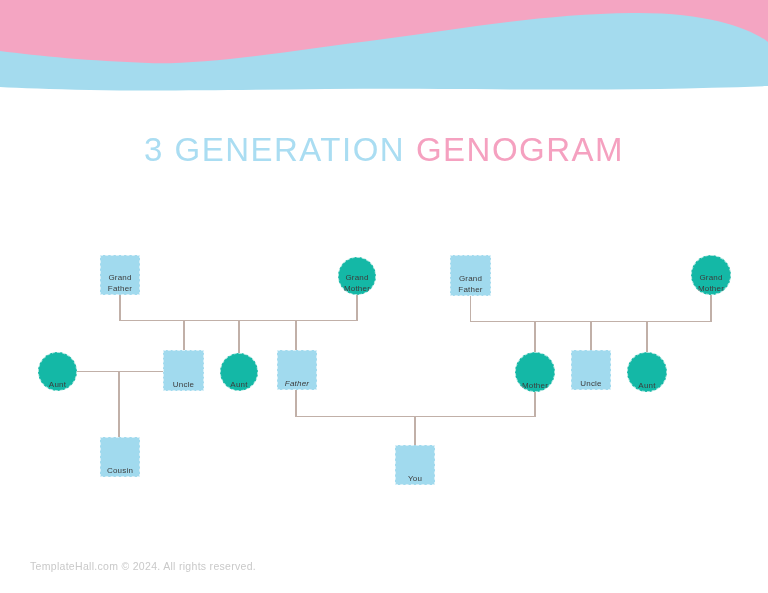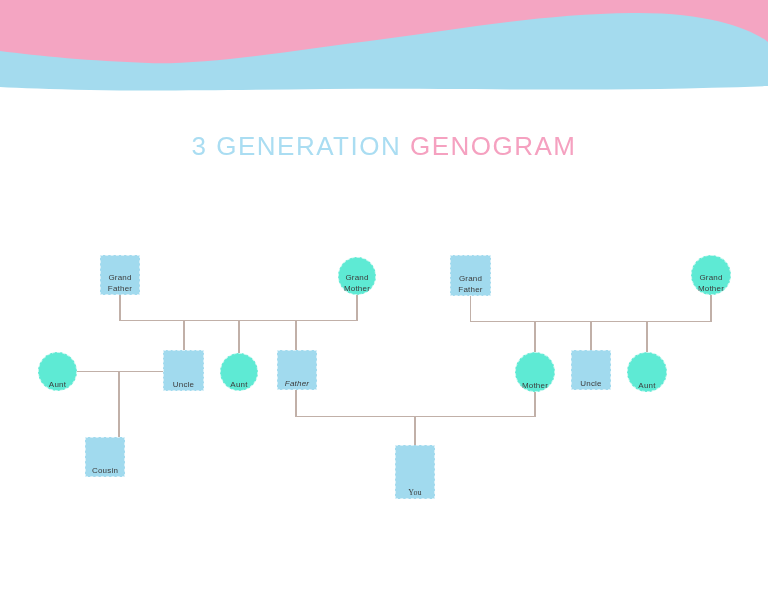--- a/index.html
+++ b/index.html
@@ -3,47 +3,47 @@
 <meta charset="utf-8">
 <style>
   html,body{margin:0;padding:0;background:#ffffff;}
   .page{
     position:relative;width:768px;height:593px;overflow:hidden;background:#ffffff;
     font-family:"Liberation Sans",sans-serif;
   }
   .wave-header{position:absolute;left:0;top:0;width:768px;height:100px;display:block;}
   .title{
     position:absolute;left:0;top:131px;width:768px;margin:0;
-    text-align:center;font-size:26px;font-weight:400;letter-spacing:1.5px;
+    text-align:center;font-size:33px;font-weight:400;letter-spacing:1.5px;
     font-family:"Liberation Sans",sans-serif;
   }
   .title .blue{color:#AADDF2;}
   .title .pink{color:#F5A1C0;}
   .connector-svg{position:absolute;left:0;top:0;width:768px;height:593px;}
   .connector-svg path{stroke:#C1B0A8;stroke-width:1.6;fill:none;shape-rendering:crispEdges;}
   .node{
     position:absolute;display:flex;align-items:flex-end;justify-content:center;
     text-align:center;font-size:8px;line-height:1.3;color:#3C3C3C;
     letter-spacing:0.2px;box-sizing:border-box;
   }
   .square{background:#A1DAEE;border:1px dashed rgba(255,255,255,0.6);}
-  .circle{background:#5eead4;border:1px dashed rgba(255,255,255,0.6);border-radius:50%;}
+  .circle{background:#14b8a6;border:1px dashed rgba(255,255,255,0.6);border-radius:50%;}
   #n-gf1{left:100px;top:255px;width:40px;height:40px;}
   #n-gm1{left:338px;top:257px;width:38px;height:38px;}
   #n-aunt1{left:38px;top:352px;width:39px;height:39px;}
   #n-uncle1{left:163px;top:350px;width:41px;height:41px;}
   #n-aunt2{left:220px;top:353px;width:38px;height:38px;}
   #n-father{left:277px;top:350px;width:40px;height:40px;font-style:italic;}
-  #n-cousin{left:85px;top:437px;width:40px;height:40px;}
+  #n-cousin{left:100px;top:437px;width:40px;height:40px;}
   #n-gf2{left:450px;top:255px;width:41px;height:41px;}
   #n-gm2{left:691px;top:255px;width:40px;height:40px;}
   #n-mother{left:515px;top:352px;width:40px;height:40px;}
   #n-uncle2{left:571px;top:350px;width:40px;height:40px;}
   #n-aunt3{left:627px;top:352px;width:40px;height:40px;}
-  #n-you{left:395px;top:445px;width:40px;height:54px;font-family:Liberation Serif, serif;}
+  #n-you{left:395px;top:445px;width:40px;height:40px;}
   .footer{
     position:absolute;left:30px;top:560px;font-size:10.5px;color:#C9C9C9;
     letter-spacing:0.3px;
   }
 </style>
 </head>
 <body>
 
 <div class="page">
 
@@ -114,14 +114,15 @@
   <div class="node square" id="n-uncle2">
     <span>Uncle</span>
   </div>
   <div class="node circle" id="n-aunt3">
     <span>Aunt</span>
   </div>
   <div class="node square" id="n-you">
     <span>You</span>
   </div>
 
+  <div class="footer">TemplateHall.com © 2024. All rights reserved.</div>
 
 </div>
 
 </body></html>

